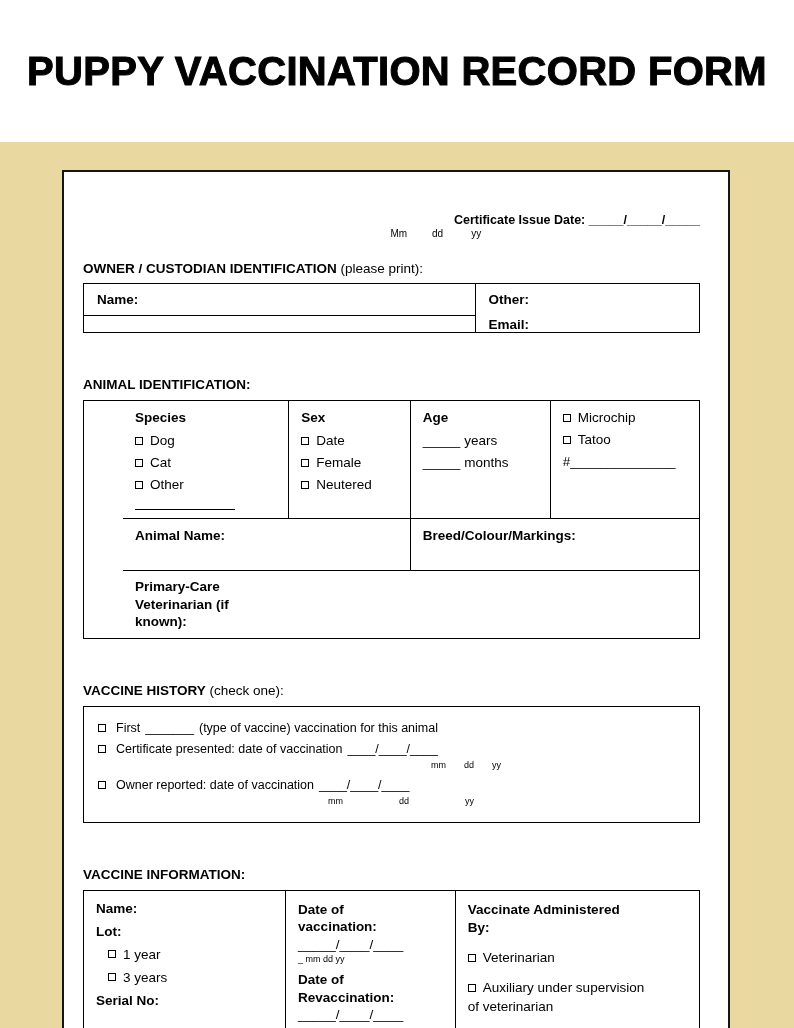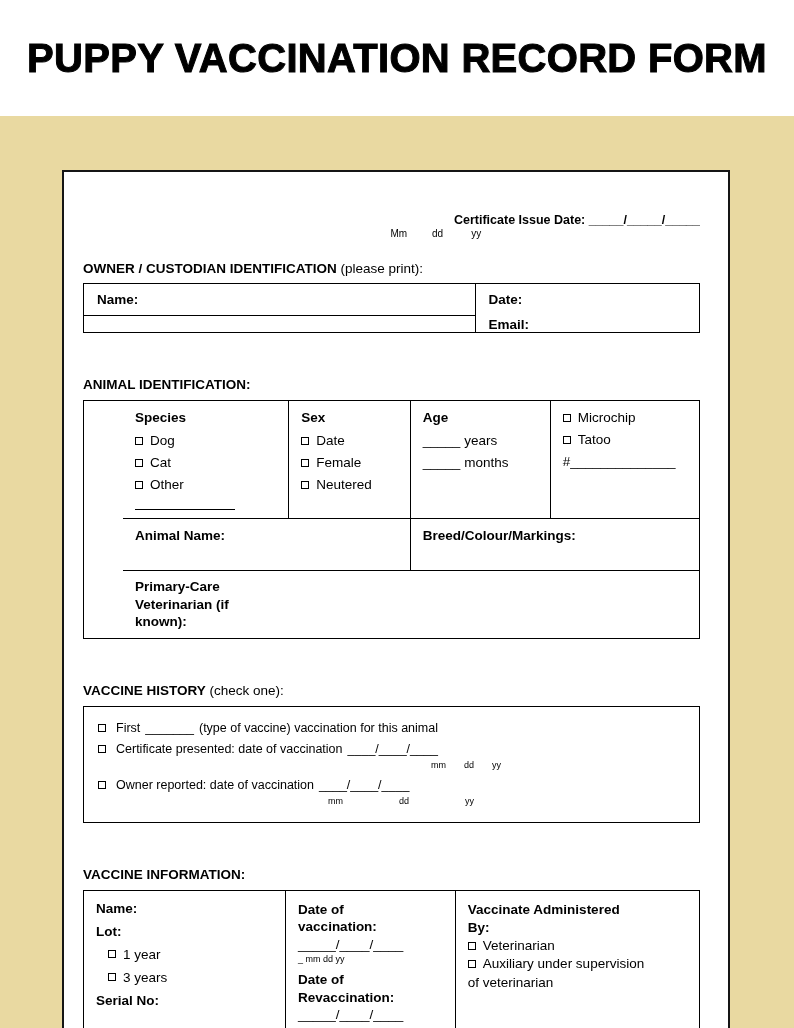--- a/index.html
+++ b/index.html
@@ -3,21 +3,21 @@
 <meta charset="utf-8">
 <style>
   * { margin:0; padding:0; box-sizing:border-box; }
   html,body { background:#ffffff; }
   .page {
     width:794px; height:1028px; position:relative; overflow:hidden;
     background:#e9d9a1; color:#000;
     font-family:"Liberation Sans", sans-serif;
   }
   .banner {
-    height:116px; background:#ffffff;
+    height:142px; background:#ffffff;
     display:flex; align-items:center; justify-content:center;
   }
   .banner h1 {
     font-size:40px; font-weight:900; letter-spacing:0.3px; white-space:nowrap;
     -webkit-text-stroke:1px #000;
   }
   .card {
     position:absolute; left:62px; top:170px; width:668px; height:880px;
     background:#ffffff; border:2px solid #151515;
     padding:24px 28px 0 19px;
@@ -72,21 +72,21 @@
   
   .info-table { border:1px solid #000; margin-top:8px; font-size:13.5px; display:flex; min-height:158px; }
   .i-col1 { width:32.7%; padding:10px 12px; }
   .i-col1 > div { margin-bottom:8px; }
   .i-col1 .indent { margin-left:12px; }
   .i-col2 { width:27.6%; border-left:1px solid #000; padding:10px 12px; line-height:1.3; }
   .i-col2 .gap { margin-top:2px; }
   .small-units { font-size:9px; margin:1px 0 5px; }
   .i-col3 { width:39.7%; border-left:1px solid #000; display:flex; flex-direction:column; }
   .admin-top { flex:1; padding:10px 12px; line-height:1.35; }
-  .admin-top .opt { margin-top:0; margin-bottom:0; }
+  .admin-top .opt { margin-top:12px; margin-bottom:0; }
 </style>
 </head>
 <body>
 
 <div class="page">
 
   <header class="banner">
     <h1>PUPPY VACCINATION RECORD FORM</h1>
   </header>
 
@@ -107,21 +107,21 @@
       <span class="b">OWNER / CUSTODIAN IDENTIFICATION</span>
       <span>(please print):</span>
     </div>
     <div class="owner-table">
       <div class="owner-left">
         <div class="owner-row top">
           <span>Name:</span>
         </div>
       </div>
       <div class="owner-right">
-        <div>Date:</div>
+        <div>Other:</div>
         <div class="second">Email:</div>
       </div>
     </div>
 
     <div class="sec-heading">
       <span class="b">ANIMAL IDENTIFICATION:</span>
     </div>
     <div class="animal-table">
       <div class="a-row1">
         <div class="cell c-species">

